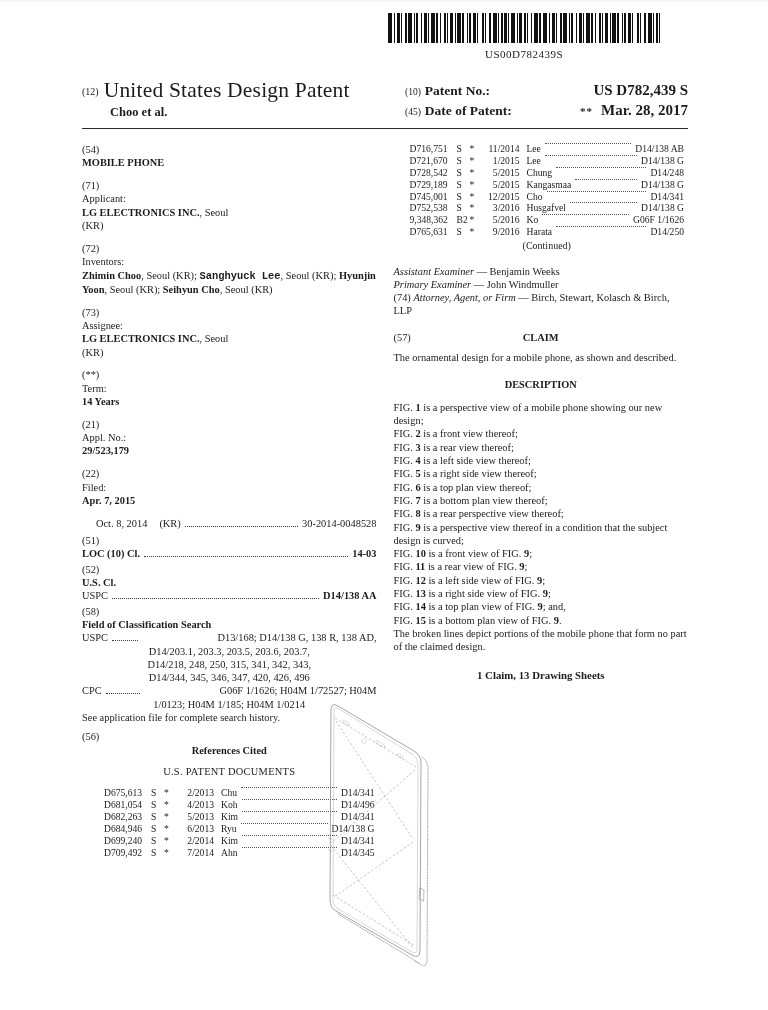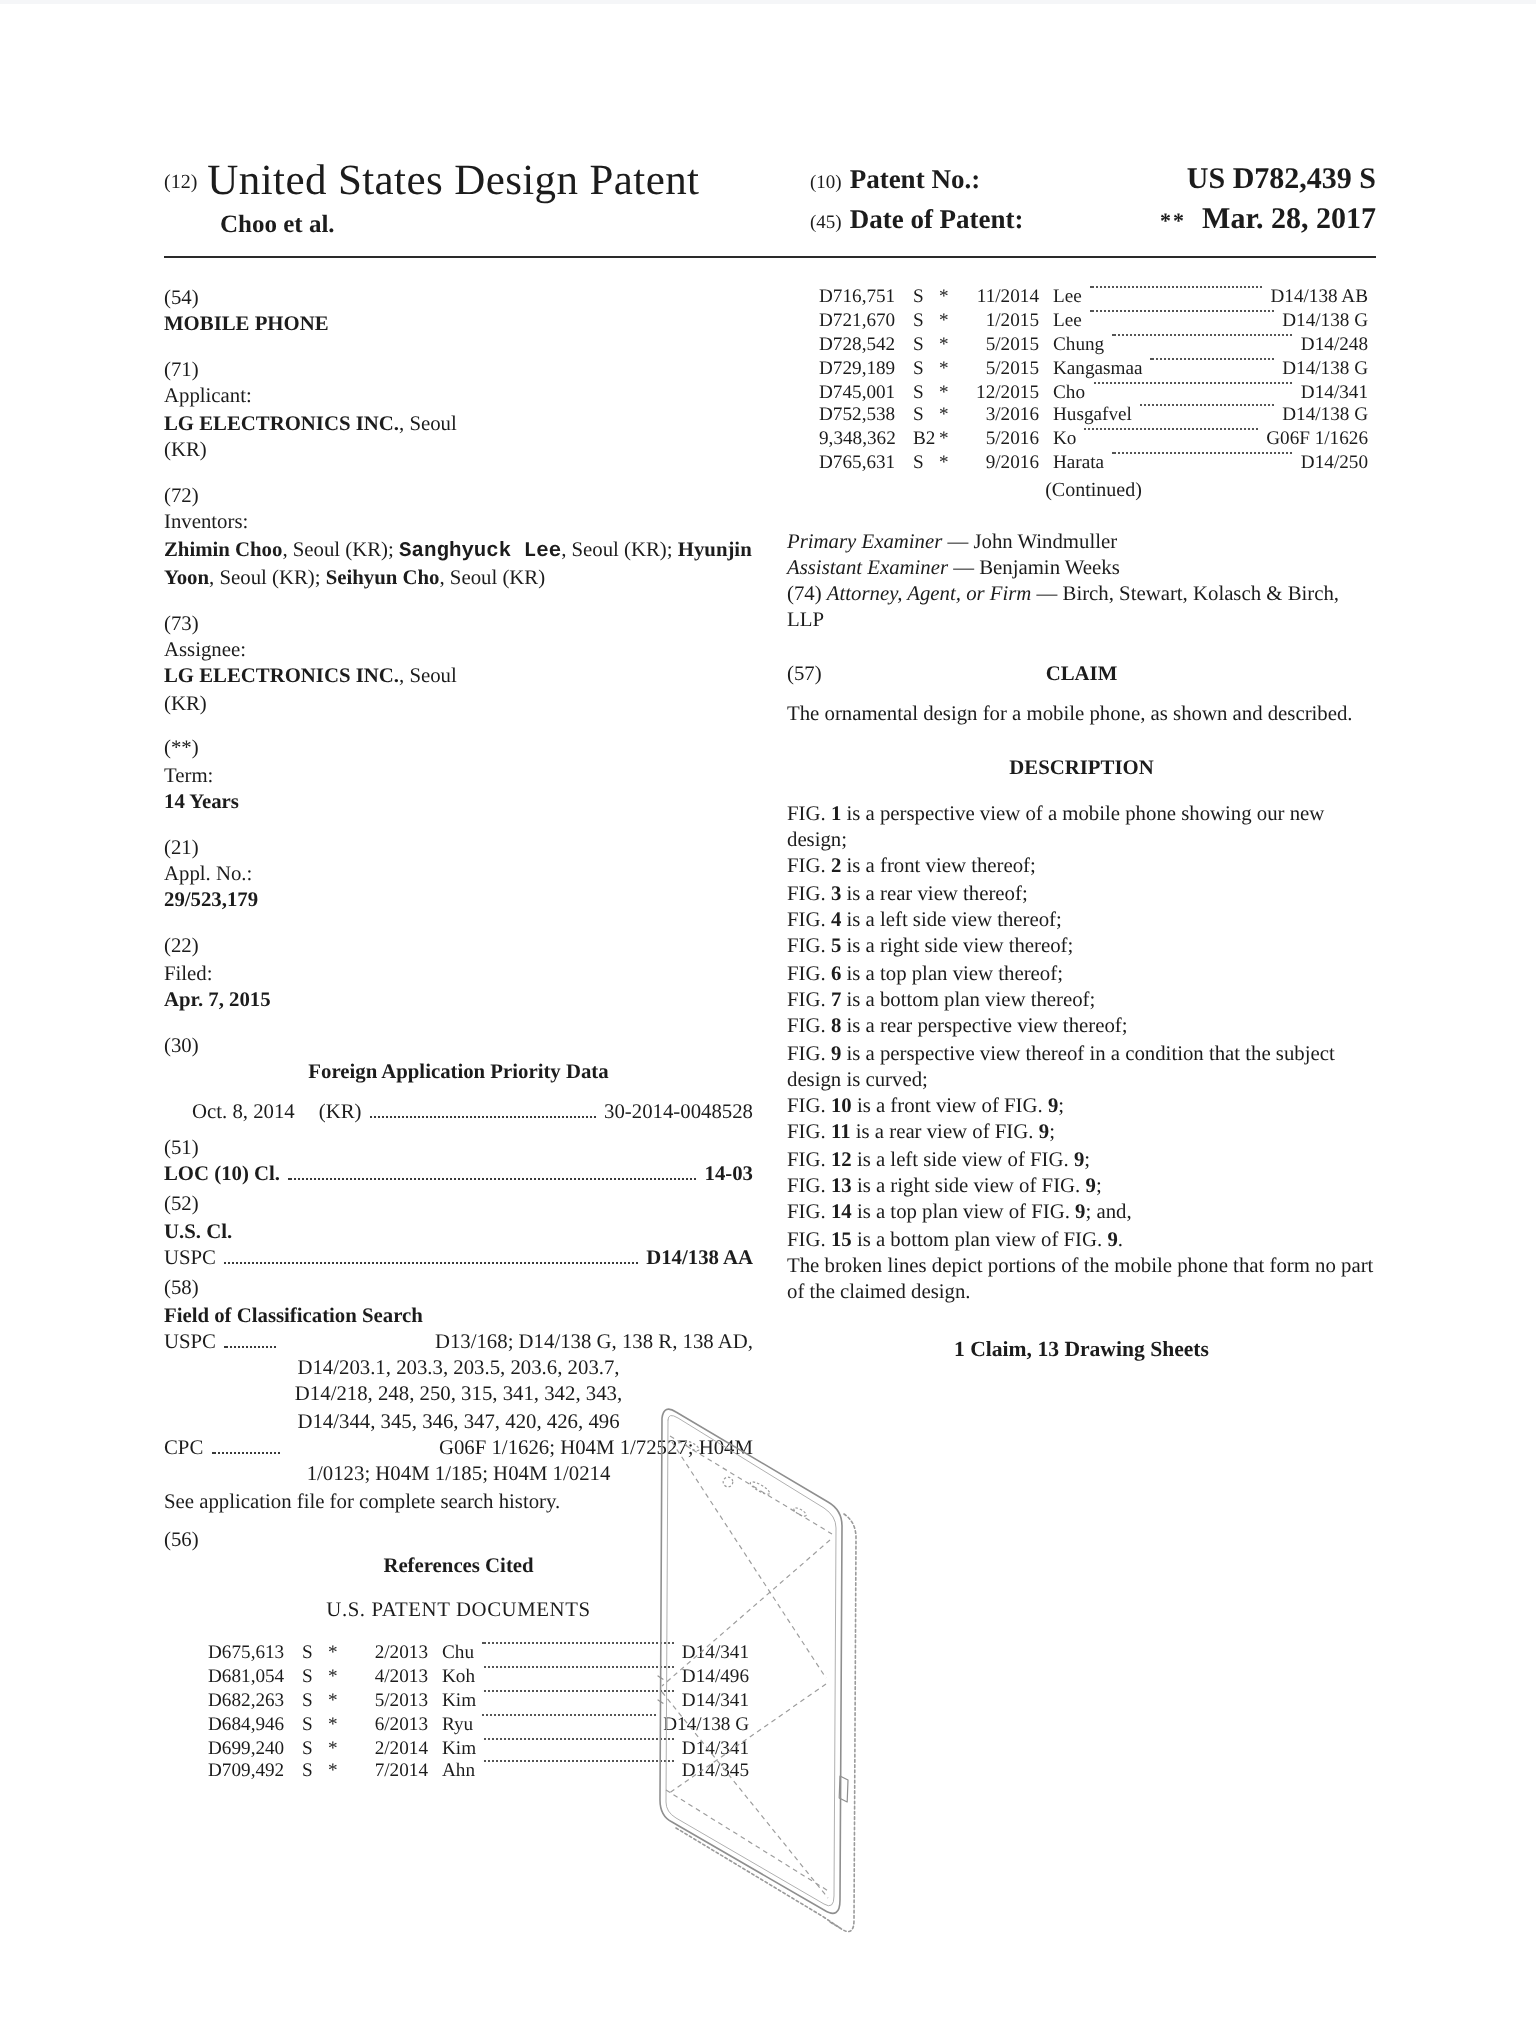--- a/index.html
+++ b/index.html
@@ -59,20 +59,26 @@
   .fig-line{text-align:left;}
   .claim-summary{text-align:center;font-weight:bold;margin-top:15px;font-size:10.8px;}
   
   .figure-wrap{position:absolute;left:296px;top:690px;width:168px;height:296px;}
 </style>
 </head>
 <body>
 
 <div class="page">
 
+  <div class="barcode-wrap">
+    <svg width="272" height="30" aria-hidden="true">
+      <line x1="0" y1="15" x2="272" y2="15" stroke="#111" stroke-width="30" stroke-dasharray="4 2 1 2 3 1 1 3 2 1 4 2 1 1 2 3 1 2 3 1 1 2 4 1 2 2 1 3 2 1 1 2 3 2 1 1 4 1 2 3 1 1 2 2 3 1 1 4 2 1 1 3 2 2 4 1 1 2 2 1 3 1 1 2 4 2 1 1 3 2 2 1 1 3 1 2 4 1 2 2"></line>
+    </svg>
+    <div class="barcode-text">US00D782439S</div>
+  </div>
 
   <div class="hdr-row1">
     <div class="hdr-left">
       <span class="hdr-kind">(12)</span>
       <span class="hdr-title">United States Design Patent</span>
     </div>
   </div>
   <div class="hdr-party">Choo et al.</div>
   <div class="hdr-right">
     <div class="hdr-rrow">
@@ -126,24 +132,20 @@
         <span class="flabel">Appl. No.:</span>
         <span class="fval bold">29/523,179</span>
       </div>
 
       <div class="field">
         <span class="fcode">(22)</span>
         <span class="flabel">Filed:</span>
         <span class="fval bold">Apr. 7, 2015</span>
       </div>
 
-      <div class="field" style="margin-bottom:7px;">
-        <span class="fcode">(30)</span>
-        <span class="heading-center">Foreign Application Priority Data</span>
-      </div>
       <div class="flexline" style="padding-left:14px;margin-bottom:4px;">
         <span>Oct. 8, 2014</span>
         <span style="margin-left:12px;">(KR)</span>
         <span class="lead"></span>
         <span>30-2014-0048528</span>
       </div>
 
       <div class="field" style="margin-bottom:2px;">
         <span class="fcode">(51)</span>
         <span class="fval flexline">
@@ -323,22 +325,22 @@
             <span class="rstar">*</span>
             <span class="rdate">9/2016</span>
             <span class="rname">Harata</span>
             <span class="rlead"></span>
             <span class="rcls">D14/250</span>
           </div>
         <div class="continued">(Continued)</div>
       </div>
 
       <div class="exam-block">
+        <div><span style="font-style: italic;">Assistant Examiner</span><span> — Benjamin Weeks</span></div>
         <div><span style="font-style: italic;">Primary Examiner</span><span> — John Windmuller</span></div>
-        <div><span style="font-style: italic;">Assistant Examiner</span><span> — Benjamin Weeks</span></div>
         <div><span>(74) </span><span style="font-style: italic;">Attorney, Agent, or Firm</span><span> — Birch, Stewart, Kolasch &amp; Birch, LLP</span></div>
       </div>
 
       <div class="claim-head">
         <span class="claim-code">(57)</span>
         <div class="sec-title">CLAIM</div>
       </div>
       <div>The ornamental design for a mobile phone, as shown and described.</div>
 
       <div class="desc-title">DESCRIPTION</div>

